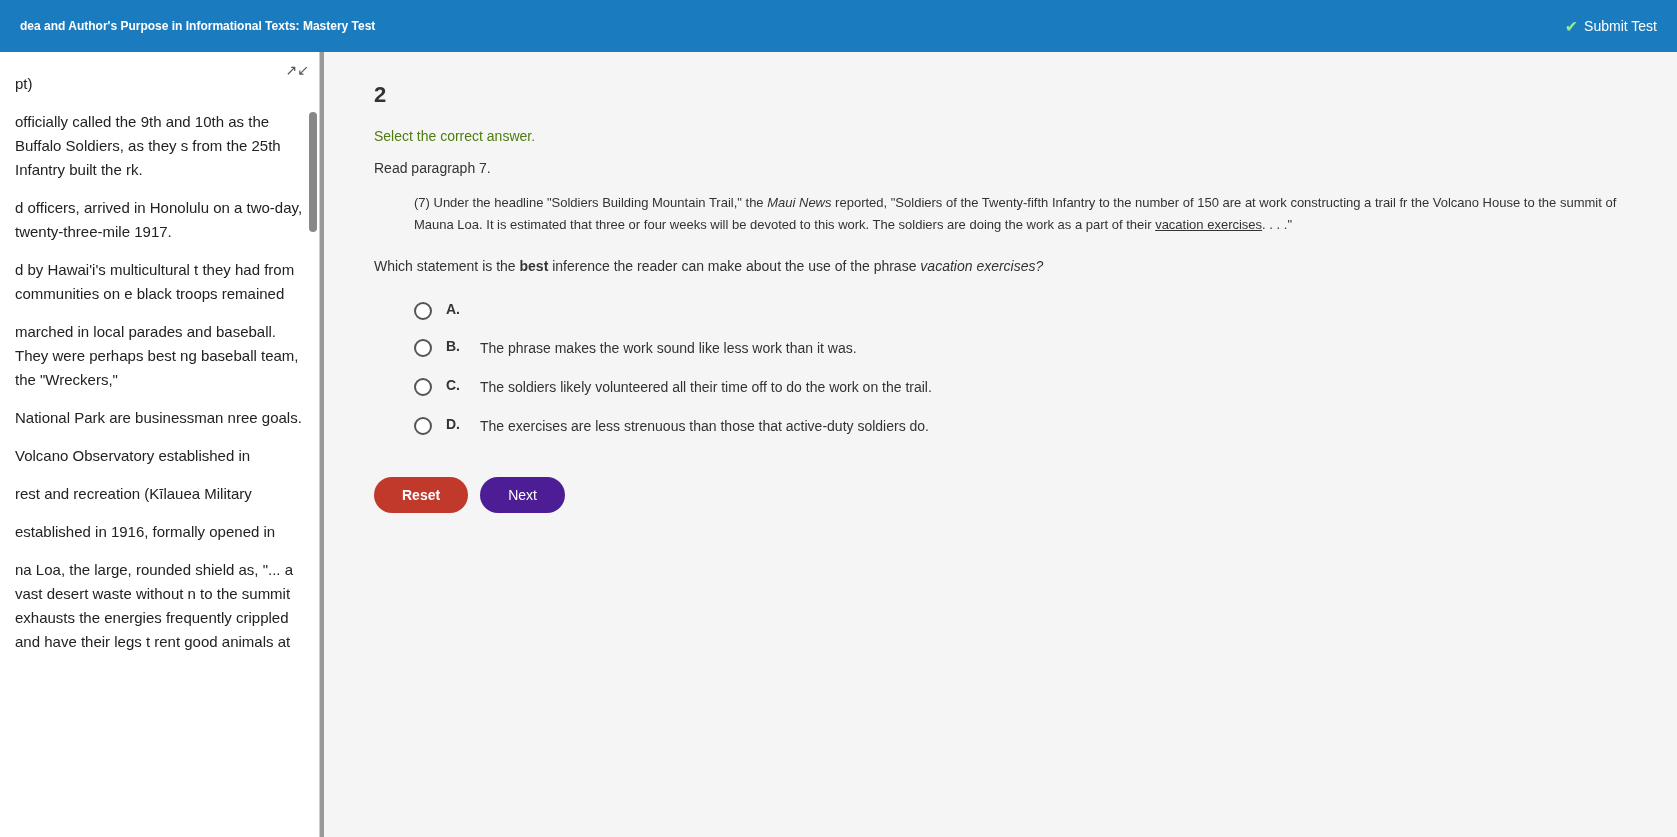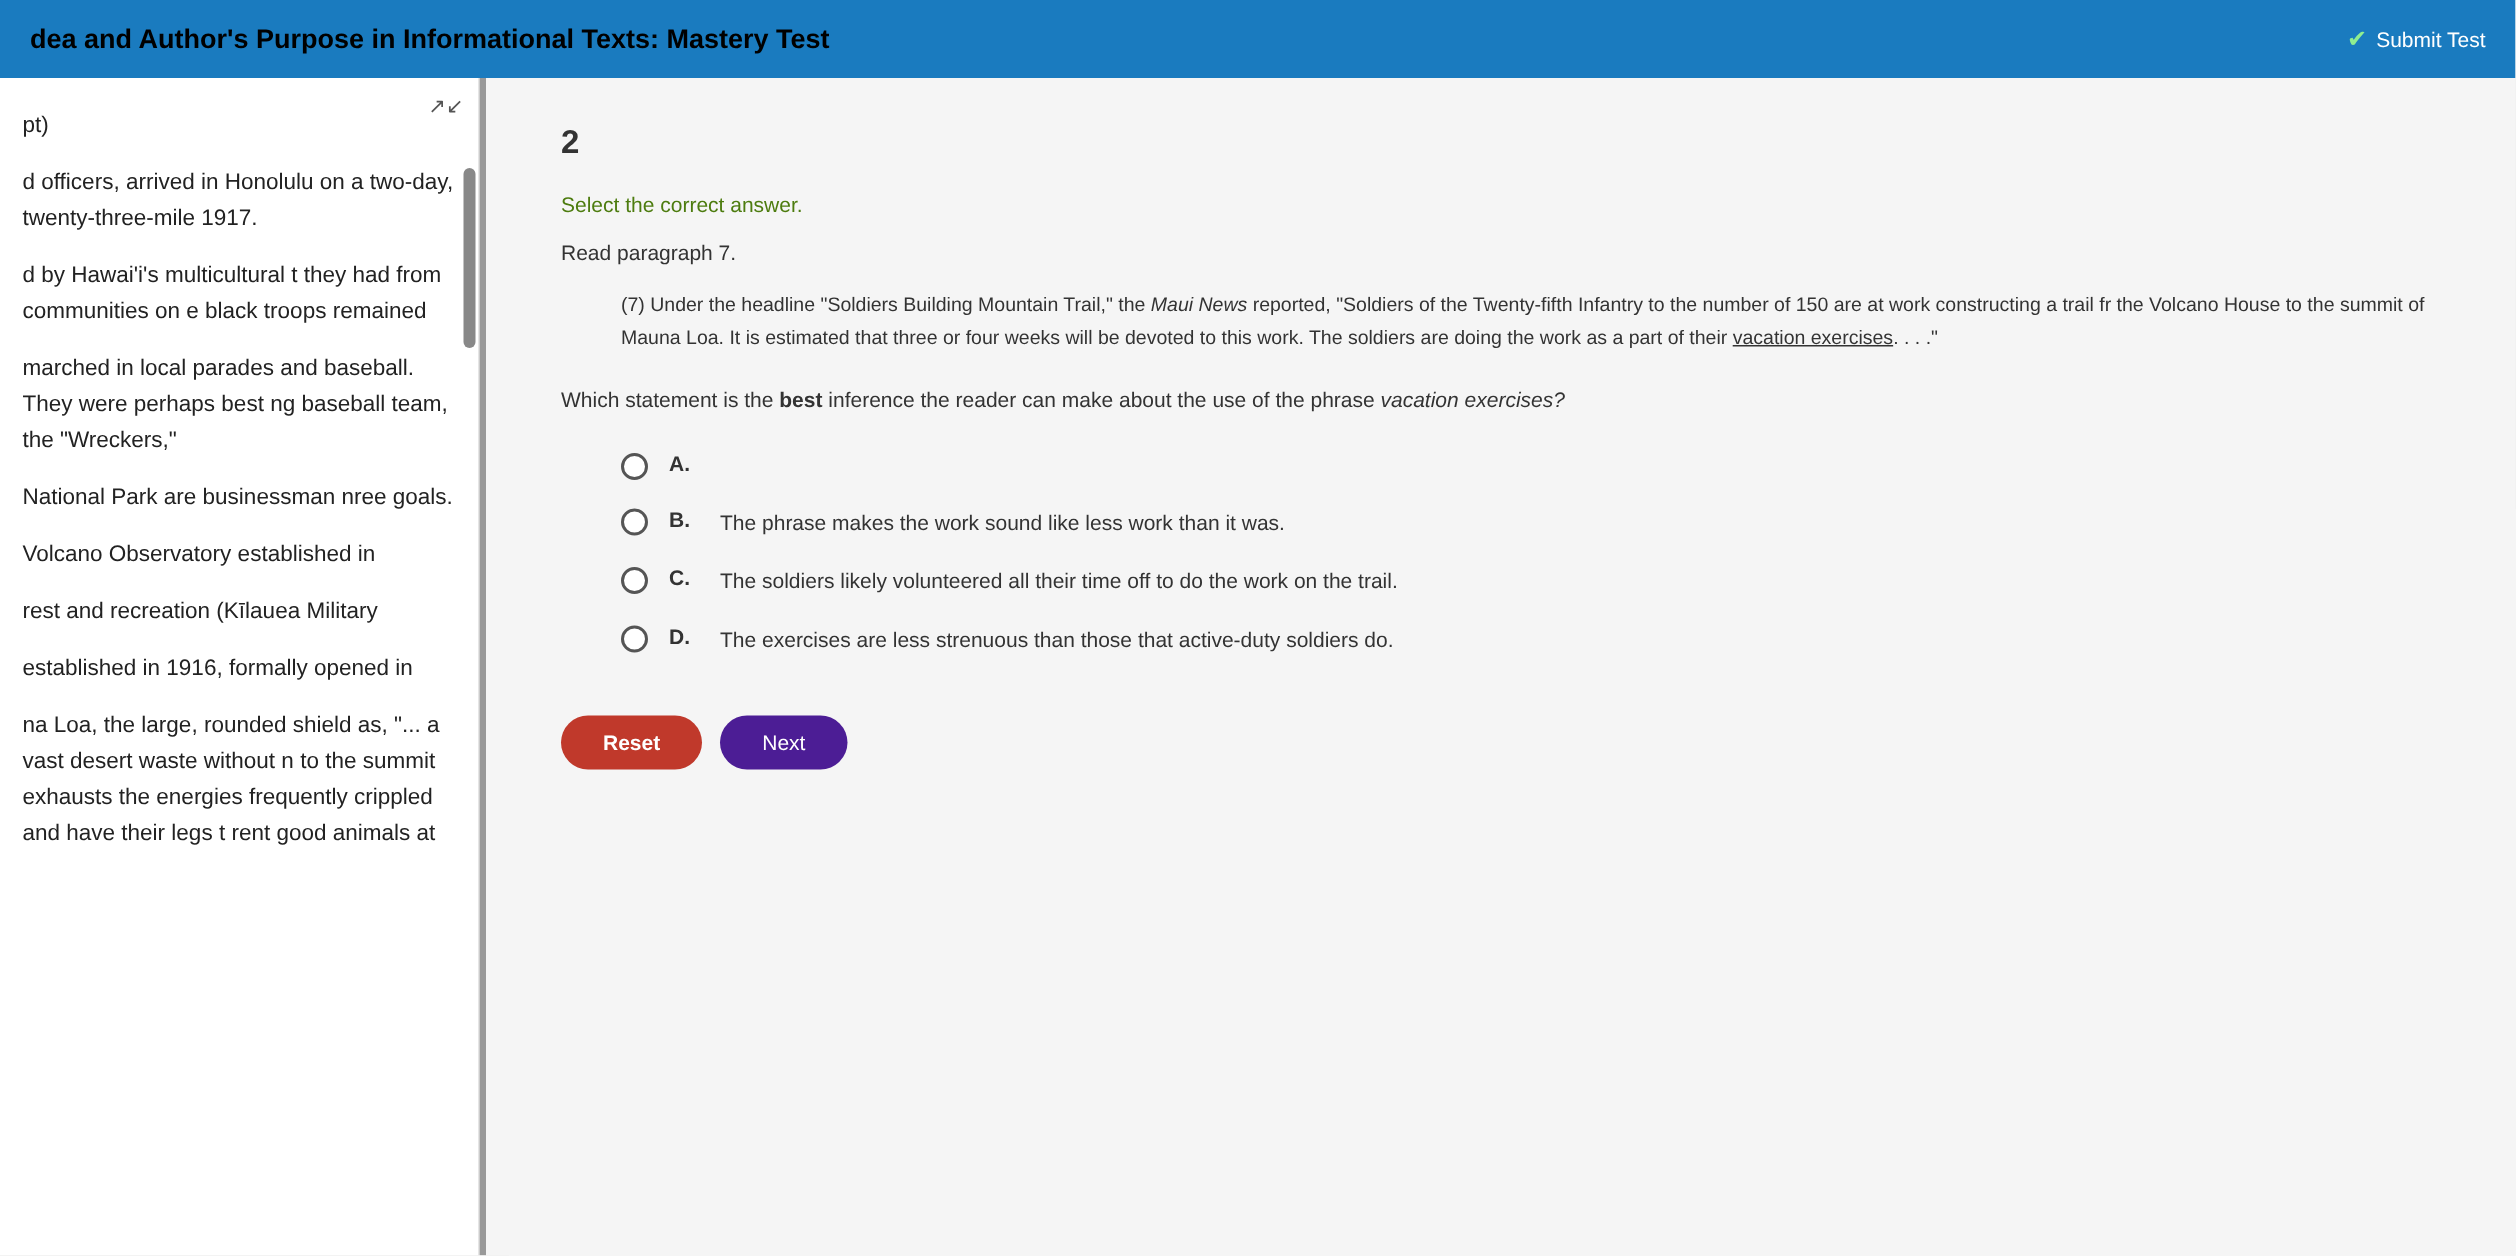--- a/index.html
+++ b/index.html
@@ -17,22 +17,22 @@
     .header-bar {
       background: #1a7bbf;
       height: 52px;
       display: flex;
       align-items: center;
       justify-content: space-between;
       padding: 0 20px;
       flex-shrink: 0;
     }
     .header-title {
-      color: #000000;
-      font-size: 18px;
+      color: #ffffff;
+      font-size: 12px;
       font-weight: bold;
     }
     .submit-test-btn {
       background: transparent;
       color: white;
       border: none;
       font-size: 14px;
       cursor: pointer;
       display: flex;
       align-items: center;
@@ -241,20 +241,21 @@
 <div class="main-content">
 
   <div class="left-panel">
     <div class="resize-handle">
       <span class="resize-arrows">↗↙</span>
     </div>
     <div class="scrollbar-indicator"></div>
 
     <div class="passage-text">
       <p>pt)</p>
+      <p>officially called the 9th and 10th as the Buffalo Soldiers, as they s from the 25th Infantry built the rk.</p>
       <p>d officers, arrived in Honolulu on a two-day, twenty-three-mile 1917.</p>
       <p>d by Hawai'i's multicultural t they had from communities on e black troops remained</p>
       <p>marched in local parades and baseball. They were perhaps best ng baseball team, the "Wreckers,"</p>
       <p>National Park are businessman nree goals.</p>
       <p>Volcano Observatory established in</p>
       <p>rest and recreation (Kīlauea Military</p>
       <p>established in 1916, formally opened in</p>
       <p>na Loa, the large, rounded shield as, "... a vast desert waste without n to the summit exhausts the energies frequently crippled and have their legs t rent good animals at</p>
     </div>
   </div>

